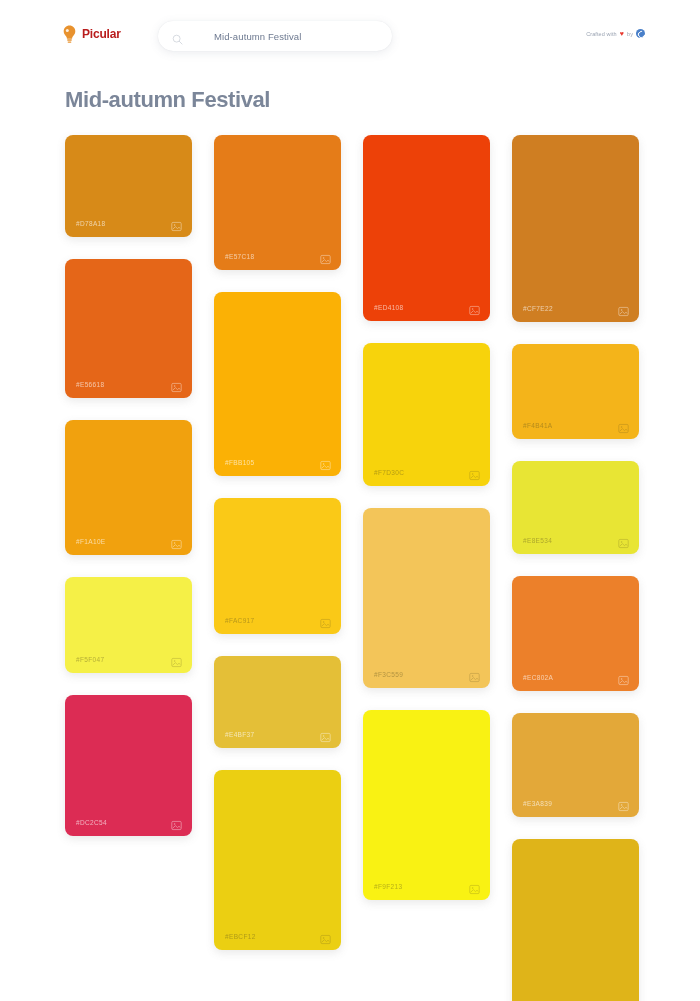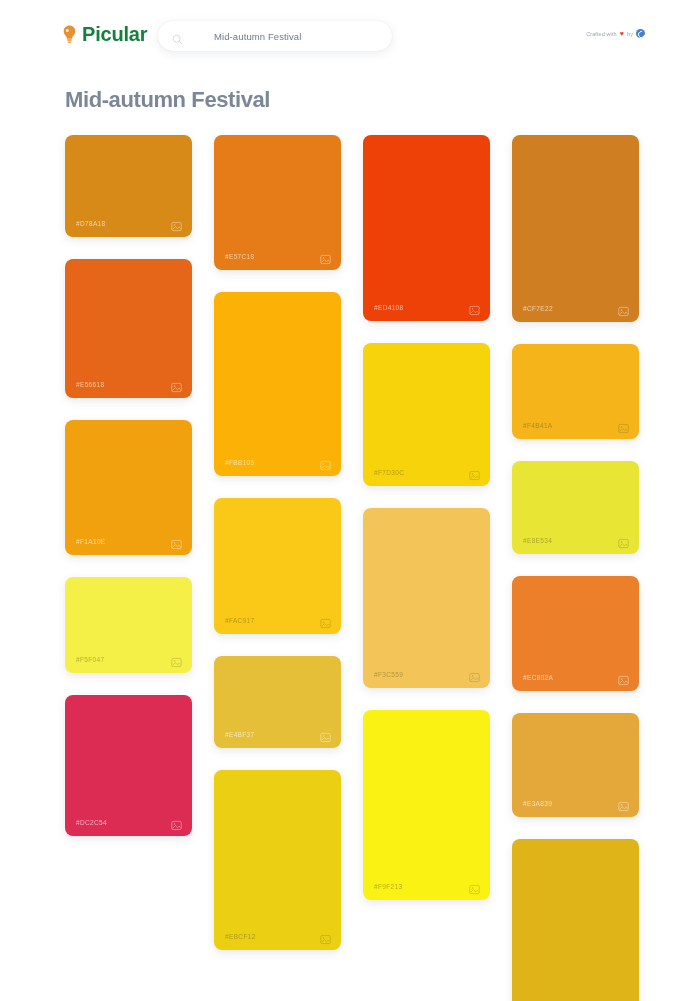--- a/index.html
+++ b/index.html
@@ -40,23 +40,23 @@
     gap: 6px;
     cursor: pointer;
   }
   .brand-mark {
     width: 13px;
     height: 19px;
     position: relative;
     flex: none;
   }
   .brand-name {
-    font-size: 20px;
+    font-size: 12px;
     font-weight: bold;
-    color: #15803d;
+    color: #b91c1c;
     letter-spacing: -0.2px;
     line-height: 19px;
   }
 
   .searchbar {
     position: absolute;
     left: 158px;
     top: 21px;
     width: 234px;
     height: 30px;

